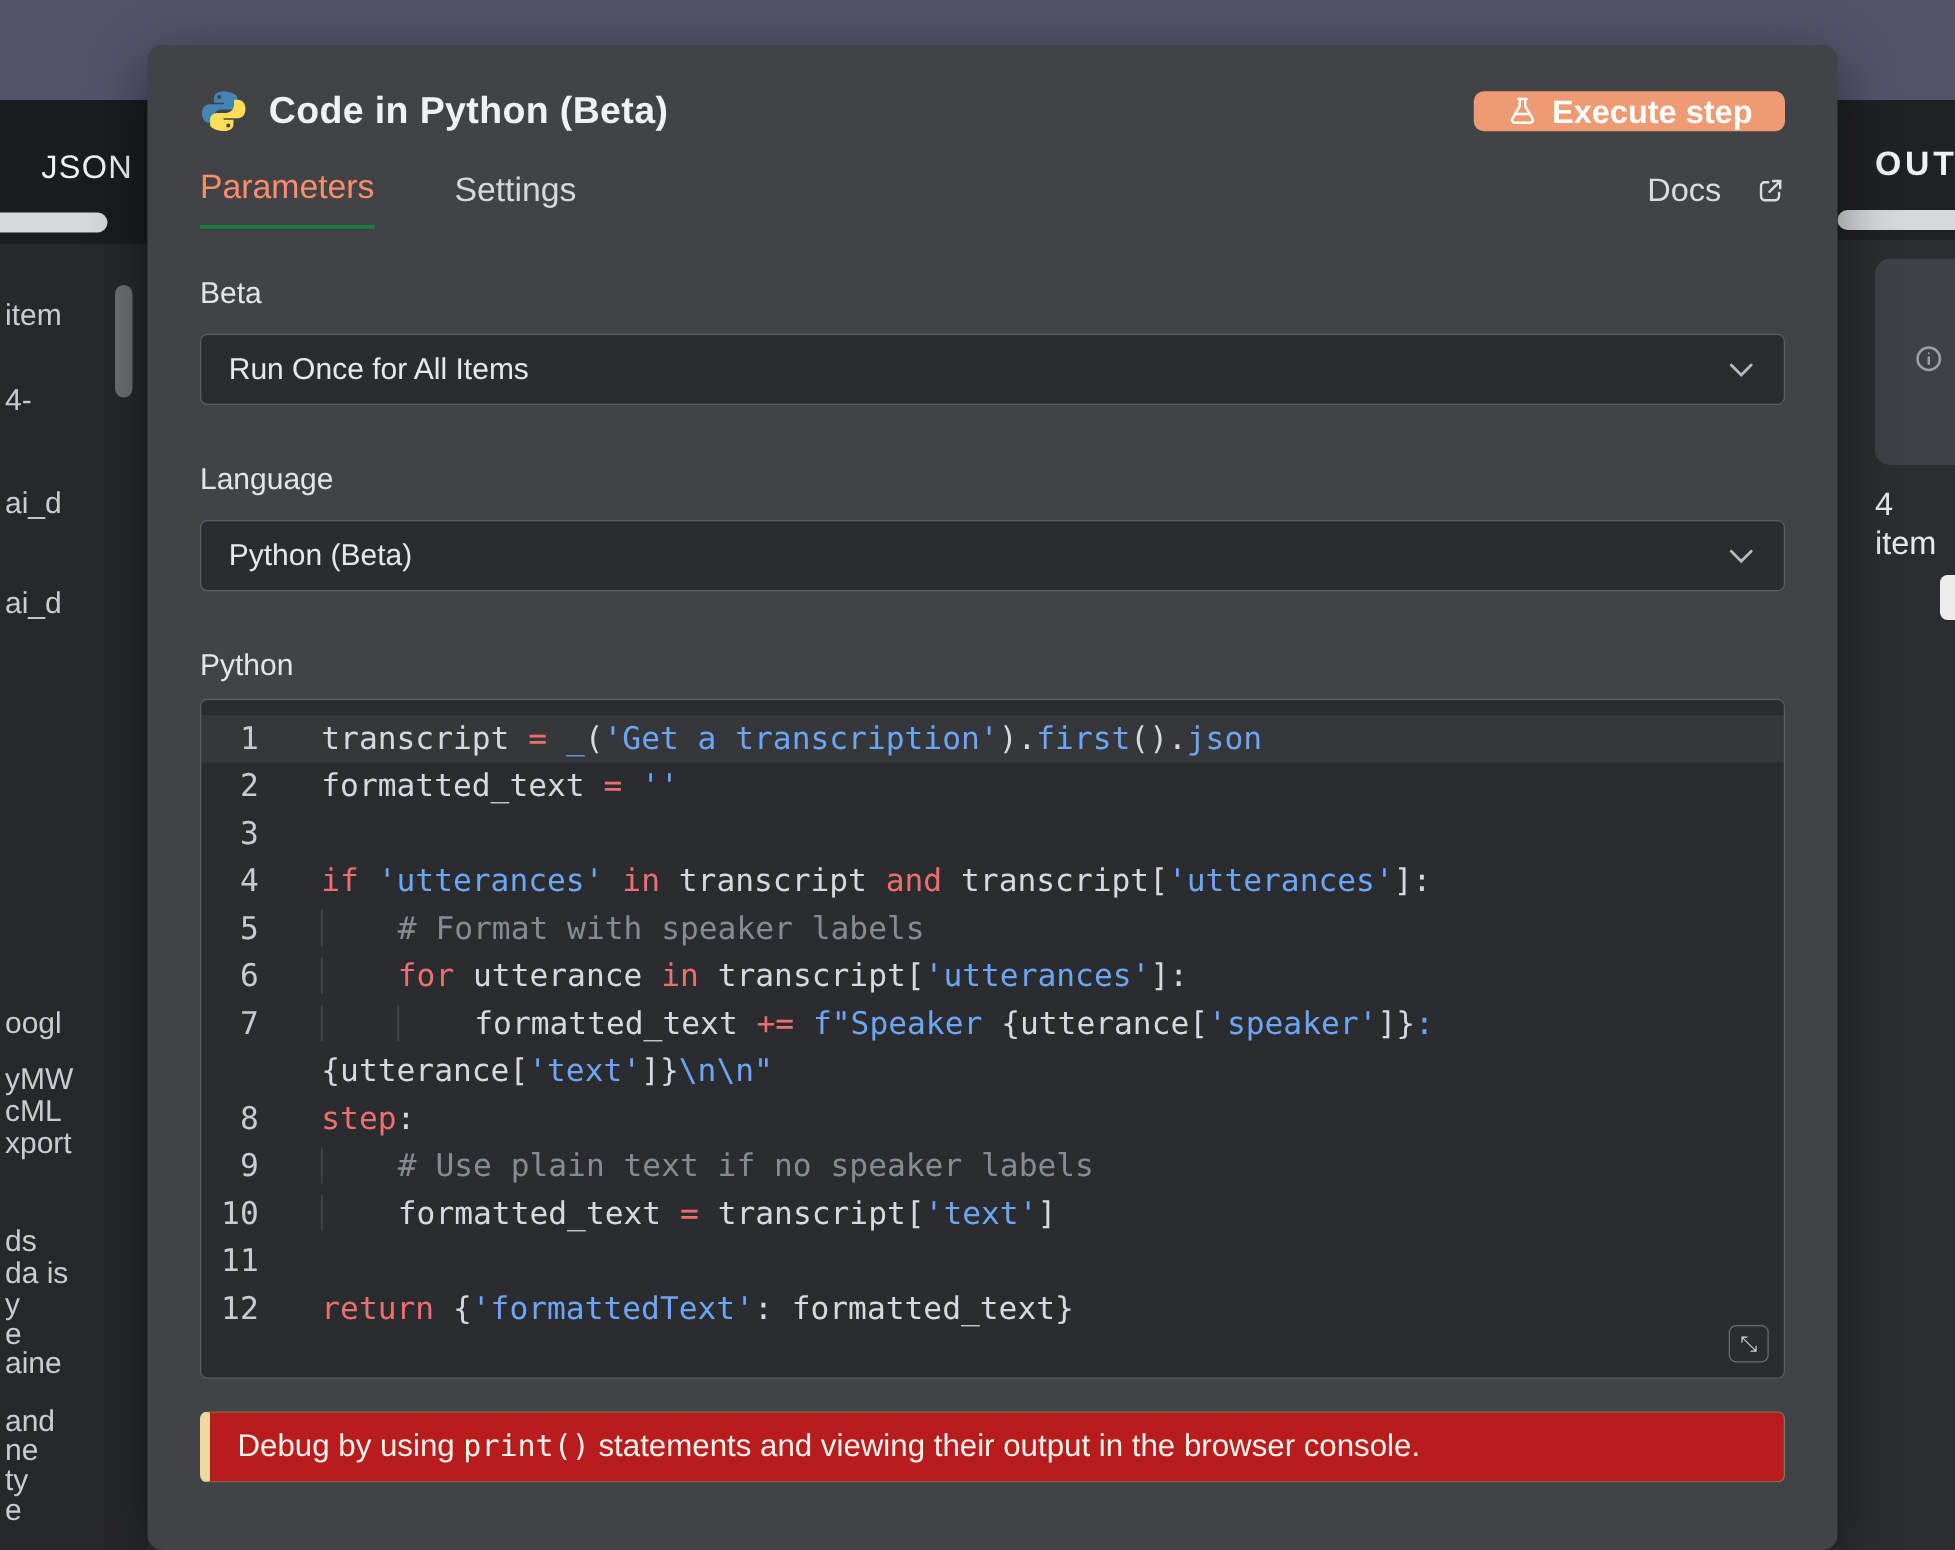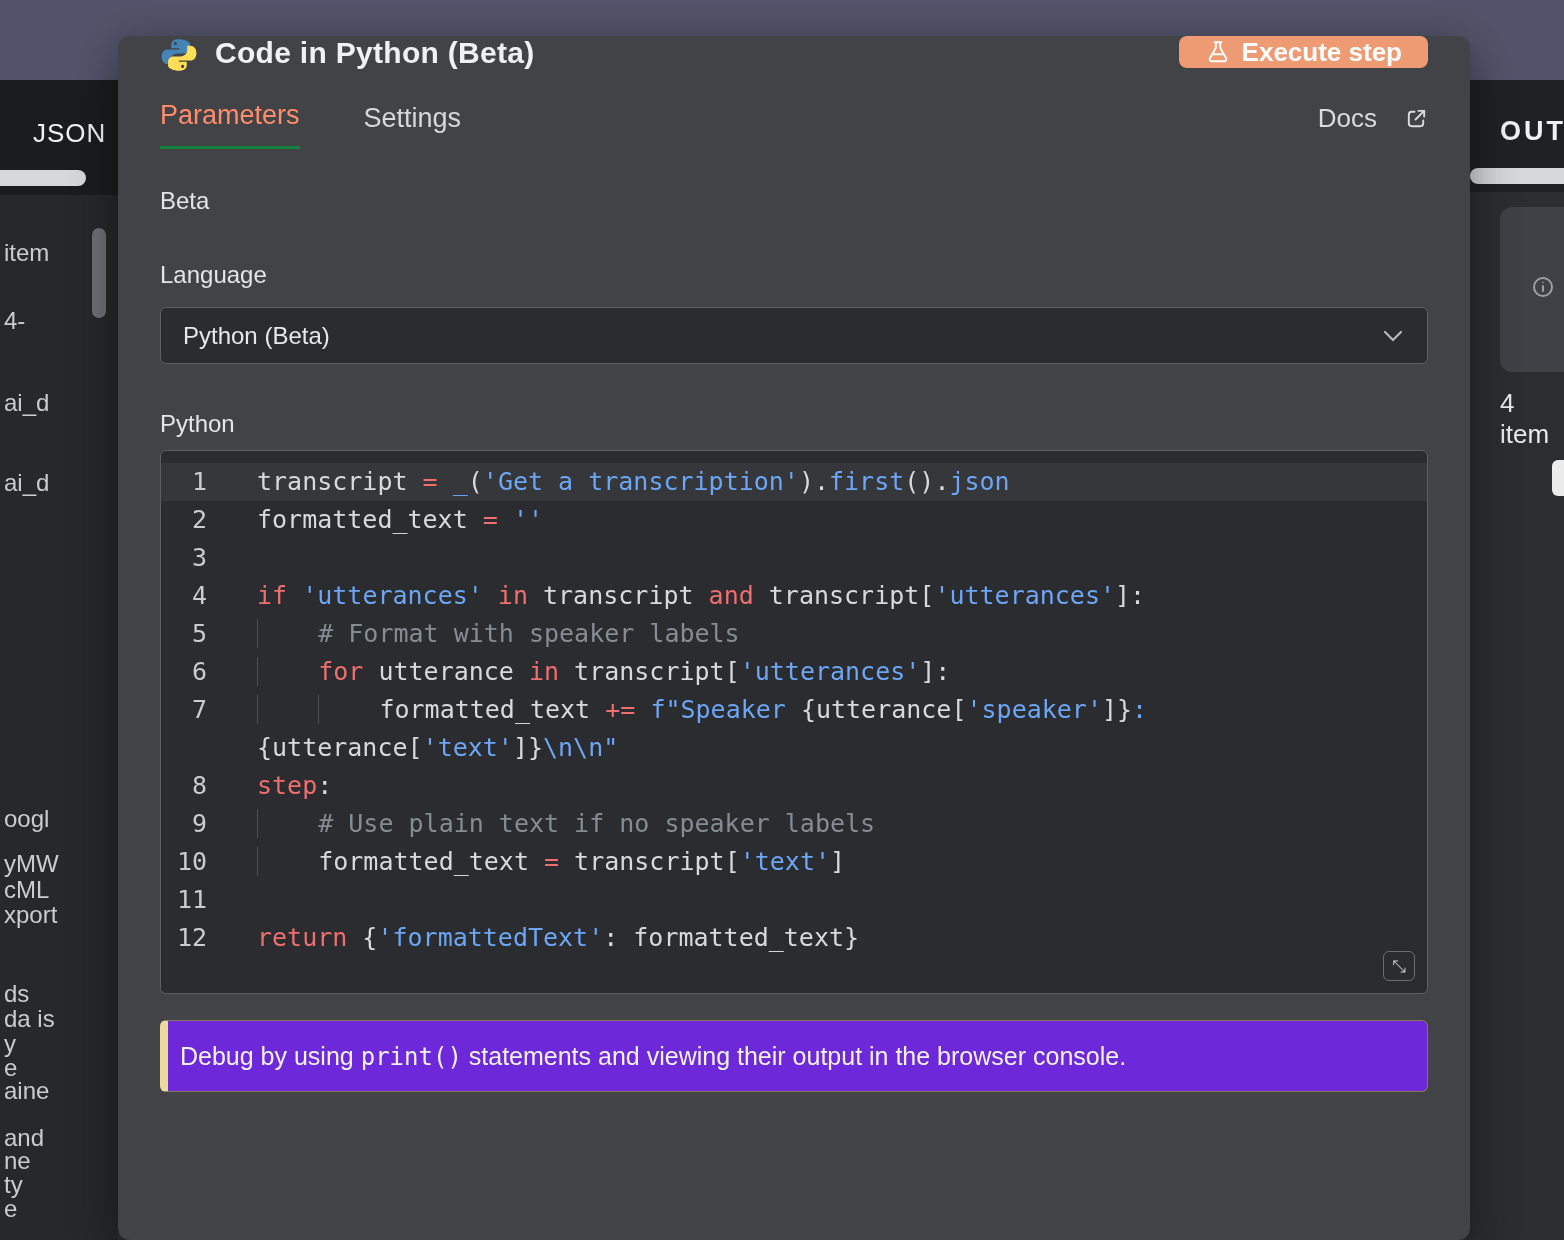--- a/index.html
+++ b/index.html
@@ -31,21 +31,21 @@
   .info-card svg { position:absolute; left:31px; top:68px; }
   .item-count { position:absolute; left:30px; top:308px; color:#e8e9eb; font-size:26px; }
   .clipped-btn { position:absolute; left:82px; top:380px; width:20px; height:36px;
                  background:#ececec; border-radius:6px 0 0 6px; }
 
   
   .modal { position:absolute; left:118px; top:36px; width:1352px; height:1204px;
            background:#414347; border-radius:12px; box-shadow:0 12px 48px rgba(0,0,0,.45);
            padding:0 42px; }
 
-  .modal-header { display:flex; align-items:flex-start; }
+  .modal-header { display:flex; align-items:center; padding-top:34px; }
   .py-logo { width:38px; height:38px; flex:none; }
   .modal-title { margin-left:17px; color:#f0f1f3; font-size:30px; font-weight:600; letter-spacing:.3px; }
   .execute-btn { margin-left:auto; display:flex; align-items:center; gap:11px;
                  height:32px; padding:0 26px; background:#ee9a73; border:none; border-radius:8px;
                  color:#ffffff; font-size:26px; font-weight:600; font-family:"Liberation Sans", sans-serif;
                  cursor:pointer; }
 
   .tabs-row { display:flex; align-items:flex-end; margin-top:26px; }
   .tab { font-size:27px; padding-bottom:15px; cursor:pointer; }
   .tab.active { color:#ff8d6b; border-bottom:3px solid #15803d; }
@@ -72,23 +72,23 @@
   .t-p { color:#d6dade; }
   .t-k { color:#ef6f6f; }
   .t-s { color:#6ca6f5; }
   .t-f { color:#6ca6f5; }
   .t-c { color:#858c93; }
   .t-g { border-left:1px solid #4d4f54; }
   .expand { position:absolute; right:12px; bottom:12px; width:32px; height:30px;
             background:transparent; border:1px solid #6a6c70; border-radius:6px;
             color:#cfd2d5; font-size:17px; line-height:1; cursor:pointer; }
 
-  .note { margin-top:26px; height:72px; background:#6d28d9; border:1px solid #857a55;
+  .note { margin-top:26px; height:57px; background:#b91c1c; border:1px solid #857a55;
           border-left:8px solid #ecd9a0; border-radius:6px; display:flex; align-items:center;
-          padding-left:12px; color:#f3f2ec; font-size:25px; }
+          padding-left:22px; color:#f3f2ec; font-size:25px; }
   .note code { font-family:"DejaVu Sans Mono", monospace; font-size:24px; color:#f3f2ec; }
 </style>
 </head>
 <body>
 
 <div class="top-strip"></div>
 
 <div class="left-panel">
   <div class="left-head">
     <div class="left-tab">JSON</div>
@@ -157,20 +157,26 @@
       <span>Docs</span>
       <svg width="23" height="23" viewBox="0 0 24 24" fill="none" stroke="#d9dbde" stroke-width="2" stroke-linecap="round" stroke-linejoin="round">
         <path d="M10 5H7a3 3 0 0 0-3 3v9a3 3 0 0 0 3 3h9a3 3 0 0 0 3-3v-3"></path>
         <path d="M14 4h6v6"></path>
         <path d="M20 4l-9 9"></path>
       </svg>
     </div>
   </div>
 
   <div class="field-label">Beta</div>
+  <div class="select">
+    <span>Run Once for All Items</span>
+    <svg width="20" height="12" viewBox="0 0 20 12" fill="none" stroke="#b6b9bd" stroke-width="2.2" stroke-linecap="round">
+        <path d="M2 2l8 8 8-8"></path>
+      </svg>
+  </div>
 
   <div class="field-label tight">Language</div>
   <div class="select">
     <span>Python (Beta)</span>
     <svg width="20" height="12" viewBox="0 0 20 12" fill="none" stroke="#b6b9bd" stroke-width="2.2" stroke-linecap="round">
         <path d="M2 2l8 8 8-8"></path>
       </svg>
   </div>
 
   <div class="code-title">Python</div>

